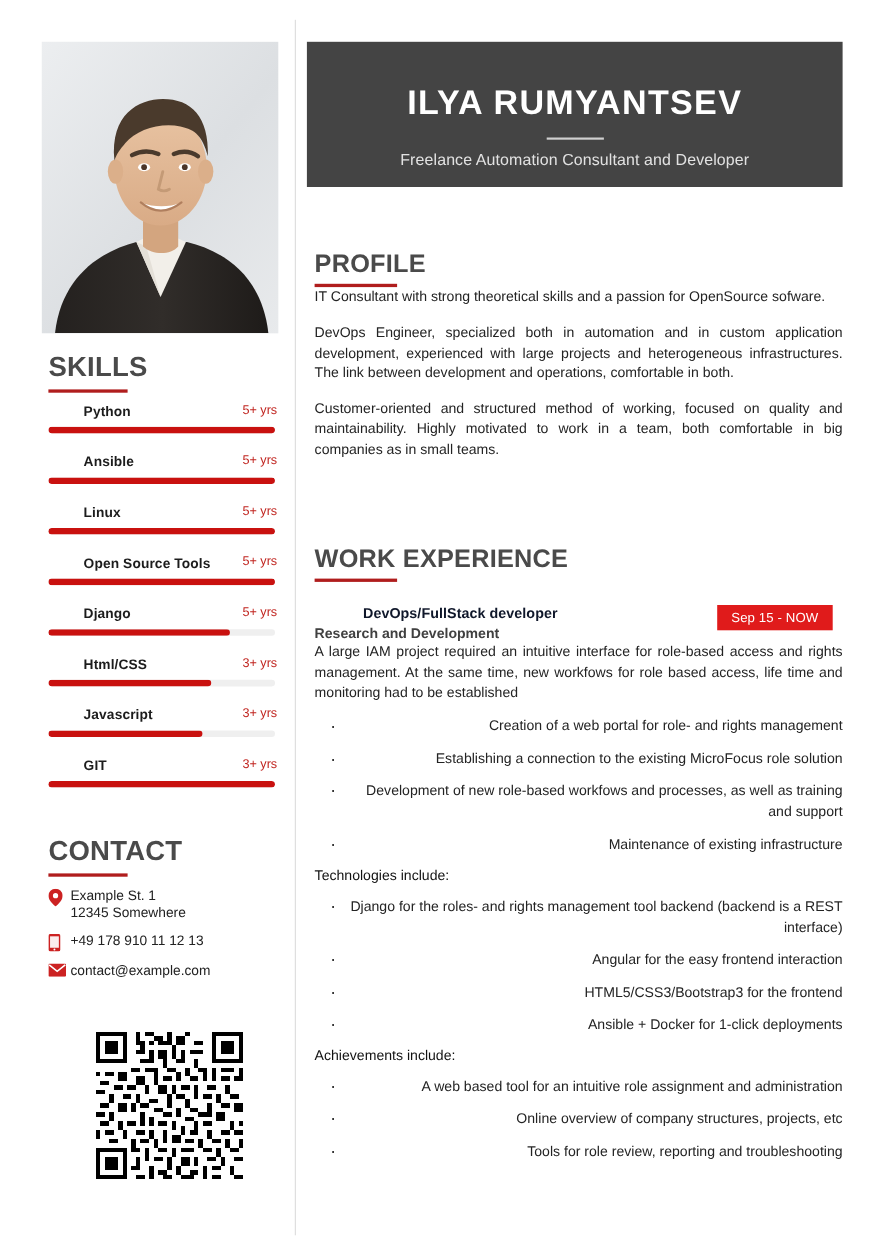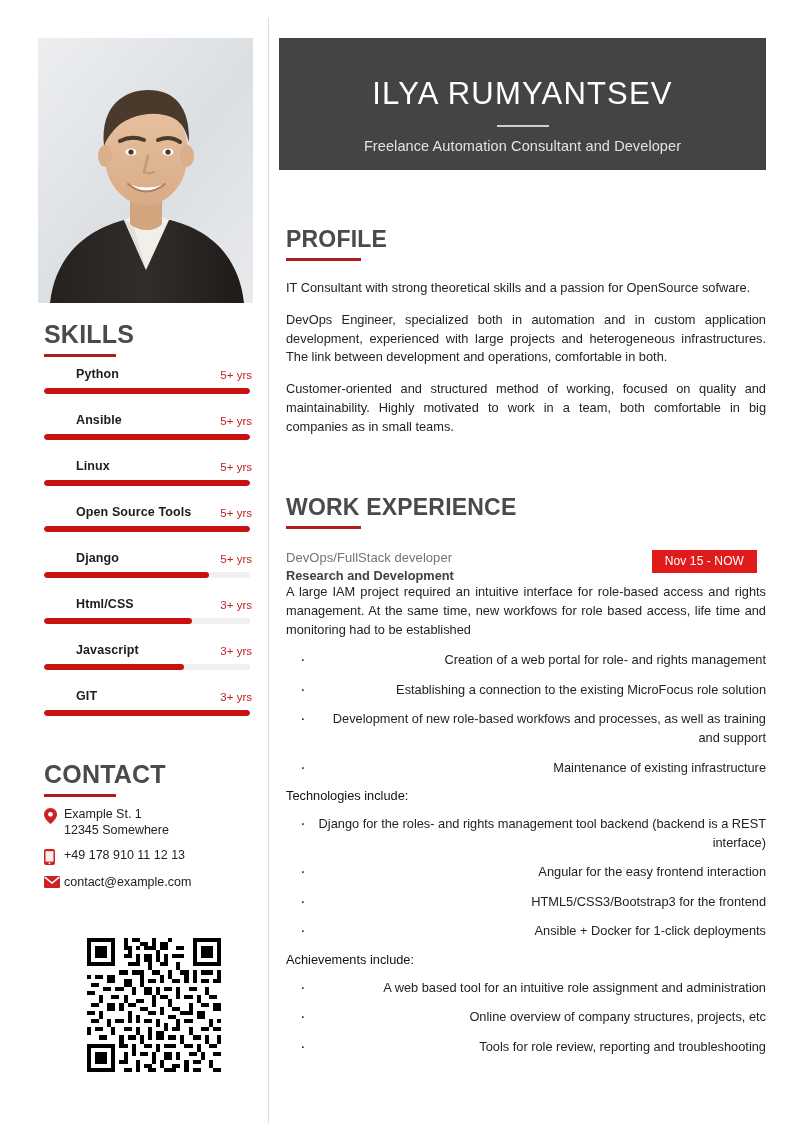--- a/index.html
+++ b/index.html
@@ -25,21 +25,21 @@
   .side-head {
     font-size:25px; font-weight:bold; color:#4a4a4a;
     letter-spacing:.2px; line-height:1;
   }
   .side-head-wrap { position:absolute; left:44px; }
   .side-rule { width:72px; height:3px; background:#b01d1d; margin-top:7px; }
 
   
   .skills { position:absolute; left:44px; top:367px; width:208px; }
   .skill { margin-bottom:19px; }
-  .skill-top { display:flex; justify-content:space-between; align-items:flex-end; margin-bottom:7px;padding-left:32px; }
+  .skill-top { display:flex; justify-content:space-between; align-items:flex-start; margin-bottom:7px;padding-left:32px; }
   .skill-name { font-size:12.5px; font-weight:bold; color:#1c1c1c; letter-spacing:.1px; }
   .skill-yrs { font-size:11.5px; color:#c0241f; font-weight:normal; }
   .bar-track { width:206px; height:6px; background:#efefef; border-radius:3px; overflow:hidden; }
   .bar-fill { height:6px; background:#c9110f; border-radius:3px; }
 
   
   .contact { position:absolute; left:44px; top:806px; width:215px; }
   .c-row { display:flex; align-items:flex-start; margin-bottom:9px; }
   .c-ico { width:20px; flex:0 0 20px; padding-top:2px; }
   .c-ico svg { display:block; }
@@ -49,35 +49,35 @@
   .qr svg { display:block; }
 
   
   .main { position:absolute; left:286px; top:0; width:500px; }
 
   .banner {
     position:absolute; left:279px; top:38px; width:487px; height:132px;
     background:#444444; color:#fff; text-align:center;
   }
   .banner-name {
-    font-size:31px; font-weight:normal; letter-spacing:1.2px;
+    font-size:31px; font-weight:bold; letter-spacing:1.2px;
     margin-top:38px; color:#ffffff;
   }
   .banner-rule { width:52px; height:2px; background:#cfcfcf; margin:13px auto 11px; }
   .banner-sub { font-size:14.5px; color:#e2e2e2; font-weight:normal; letter-spacing:.1px; }
 
   .sec-head {
     font-size:23px; font-weight:bold; color:#4a4a4a; letter-spacing:.2px; line-height:1;
   }
   .sec-rule { width:75px; height:3px; background:#b01d1d; margin-top:7px; }
 
   .para { font-size:12.8px; color:#232323; line-height:1.47; text-align:justify; }
   .para + .para { margin-top:13px; }
 
-  .job-title { font-size:13px; font-weight:normal; color:#737373; letter-spacing:.05px; }
+  .job-title { font-size:13px; font-weight:bold; color:#0f172a; letter-spacing:.05px;margin-left:44px; }
   .job-org { font-size:12.8px; font-weight:bold; color:#404040; margin-top:3px; }
   .badge {
     position:absolute; right:9px; top:0; background:#e01b1b; color:#fff;
     font-size:12px; padding:4px 13px 5px; white-space:nowrap; letter-spacing:.1px;
   }
 
   ul.bl { list-style:none; margin-top:12px; }
   ul.bl li {
     position:relative; padding-left:27px; font-size:12.8px; color:#232323;
     line-height:1.45; margin-bottom:11px;text-align:right;
@@ -427,35 +427,35 @@
     <div class="banner-name">ILYA RUMYANTSEV</div>
     <div class="banner-rule"></div>
     <div class="banner-sub">Freelance Automation Consultant and Developer</div>
   </div>
 
   <div class="main">
 
     <div style="position:absolute; left:0; top:228px; width:480px;">
       <div class="sec-head">PROFILE</div>
       <div class="sec-rule"></div>
-      <div style="margin-top:18px;" id="profile-paras">
+      <div style="" id="profile-paras">
           <p class="para">IT Consultant with strong theoretical skills and a passion for OpenSource sofware.</p>
           <p class="para">DevOps Engineer, specialized both in automation and in custom application development, experienced with large projects and heterogeneous infrastructures. The link between development and operations, comfortable in both.</p>
           <p class="para">Customer-oriented and structured method of working, focused on quality and maintainability. Highly motivated to work in a team, both comfortable in big companies as in small teams.</p>
         </div>
     </div>
 
     <div style="position:absolute; left:0; top:496px; width:480px;">
       <div class="sec-head">WORK EXPERIENCE</div>
       <div class="sec-rule"></div>
 
       <div style="position:relative; margin-top:21px;">
         <div class="job-title">DevOps/FullStack developer</div>
         <div class="job-org">Research and Development</div>
-        <div class="badge">Nov 15 - NOW</div>
+        <div class="badge">Sep 15 - NOW</div>
       </div>
 
       <div class="para" style="">A large IAM project required an intuitive interface for role-based access and rights management. At the same time, new workfows for role based access, life time and monitoring had to be established</div>
 
       <ul class="bl" id="duties">
           <li>Creation of a web portal for role- and rights management</li>
           <li>Establishing a connection to the existing MicroFocus role solution</li>
           <li>Development of new role-based workfows and processes, as well as training and support</li>
           <li>Maintenance of existing infrastructure</li>
         </ul>

